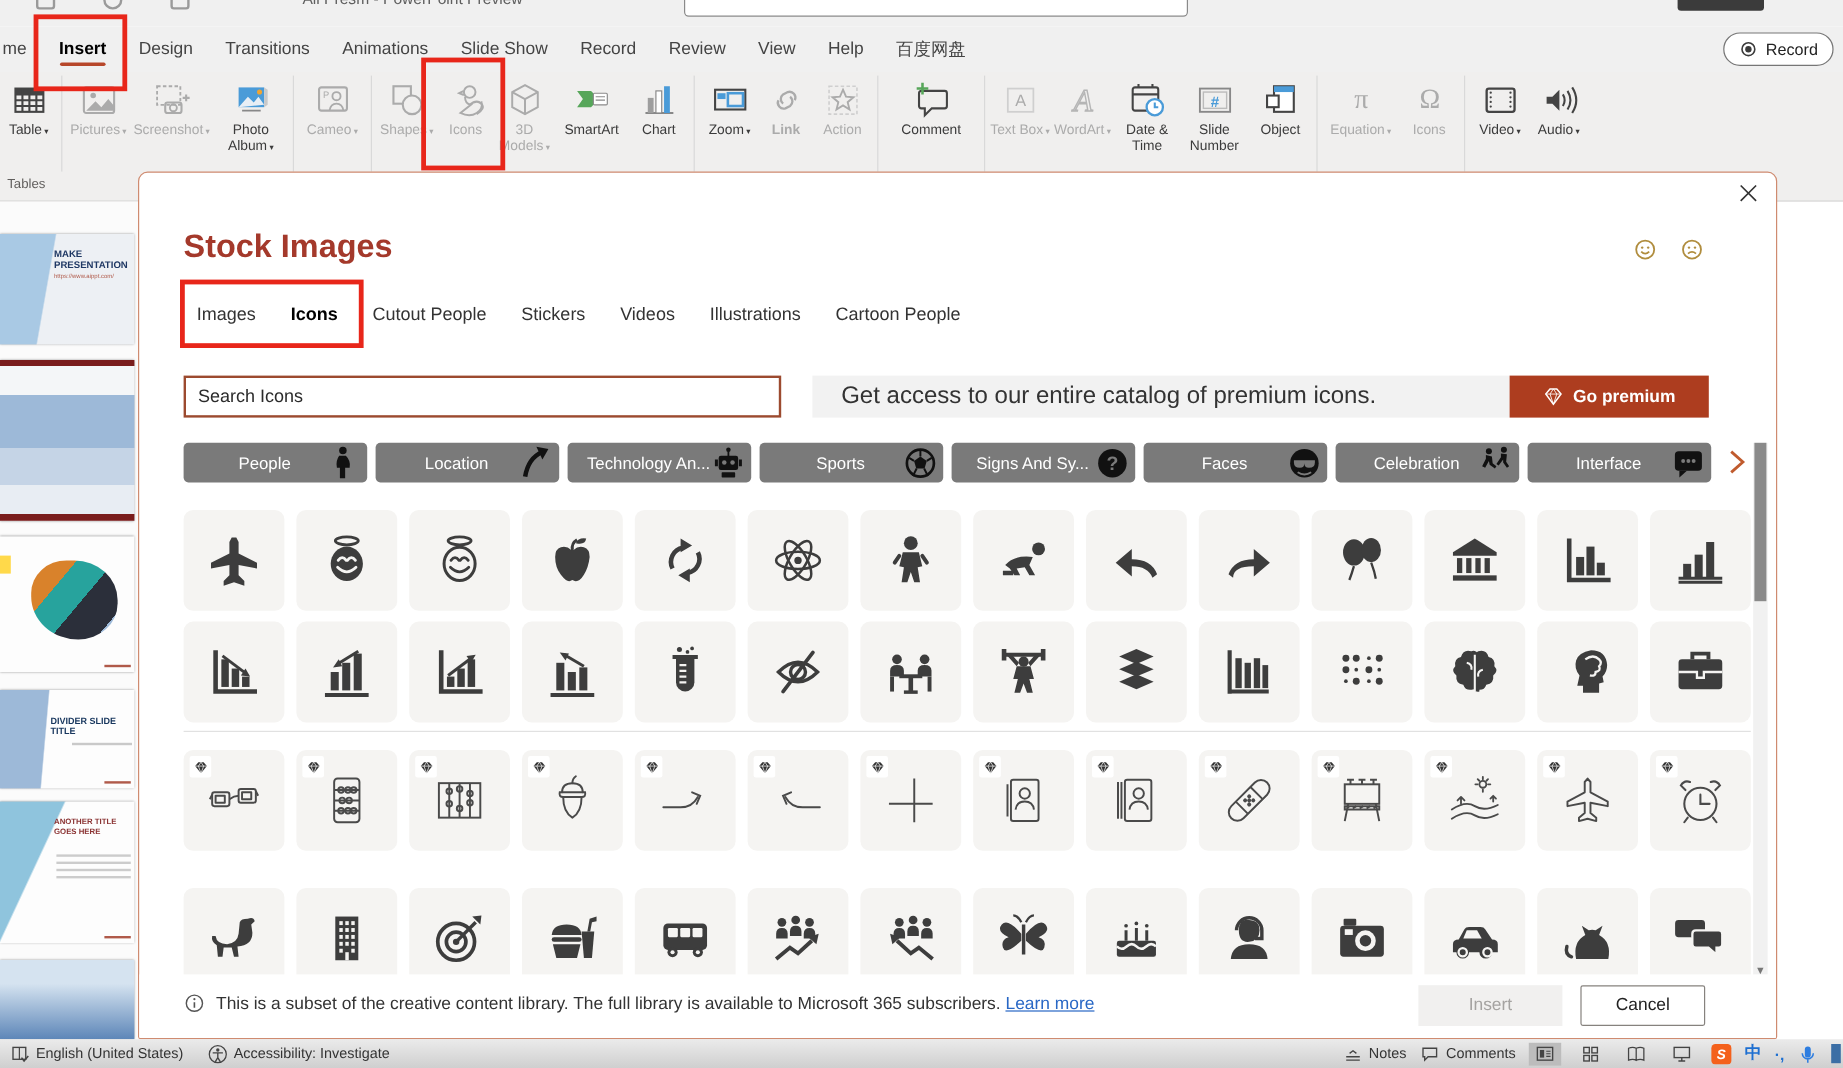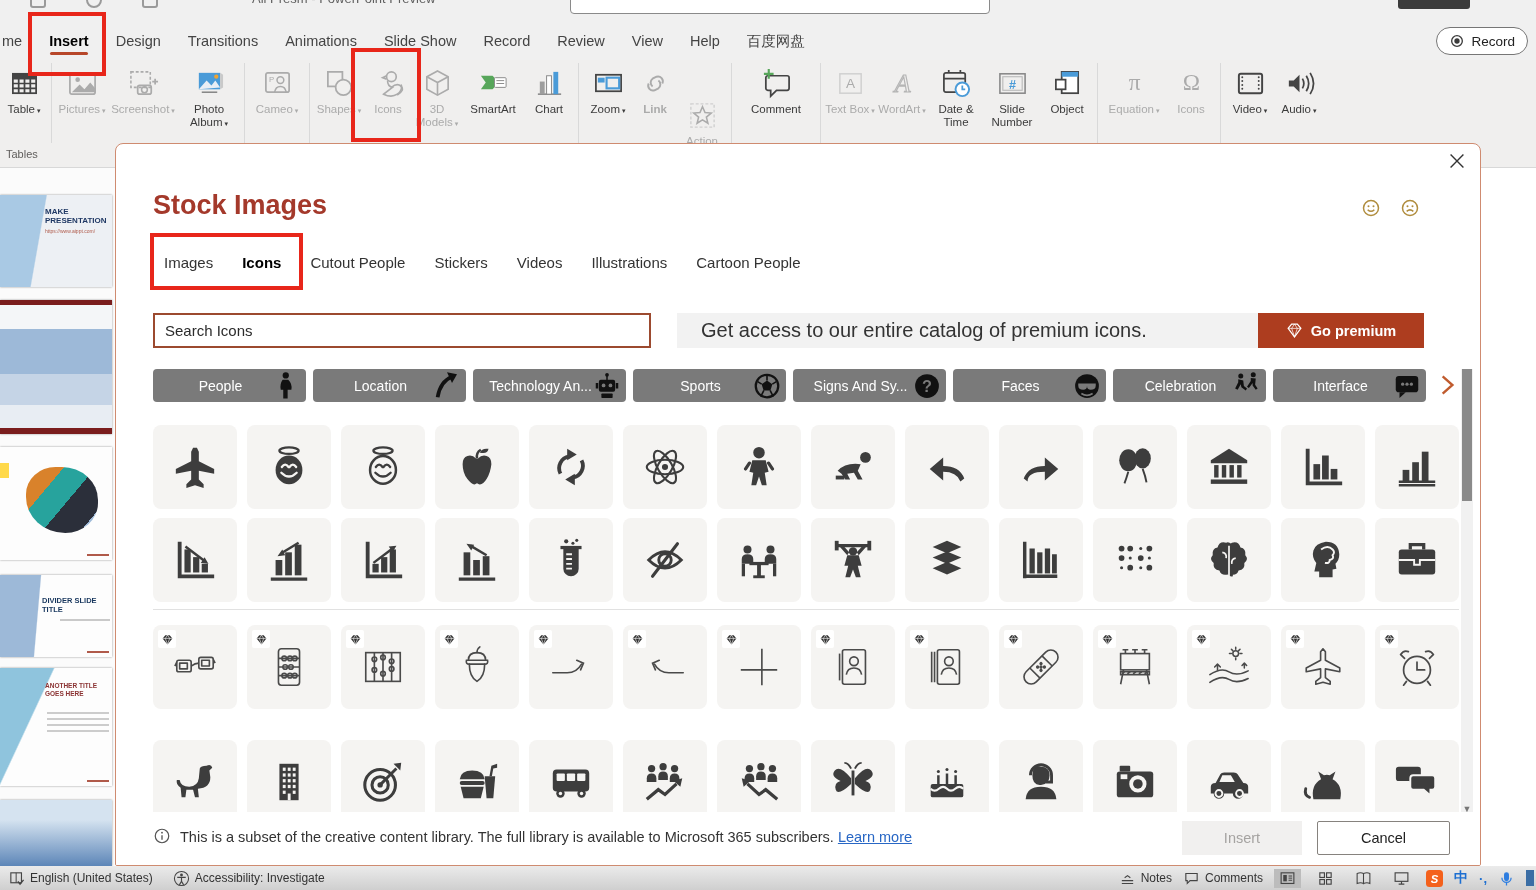--- a/index.html
+++ b/index.html
@@ -87,21 +87,21 @@
   .prem-link{position:absolute;left:37px;top:710px;font-size:13.5px;color:#a8492e;text-decoration:underline;cursor:pointer}
   .scroll{position:absolute;right:7px;top:225px;width:12px;height:447px;background:#f1f1f1}
   .sthumb{position:absolute;left:1px;top:0;width:10px;height:132px;background:#8a8a8a}
   .sarrow{position:absolute;left:0;bottom:2px;width:12px;text-align:center;font-size:9px;color:#777}
   .dlg-footer{position:absolute;left:0;top:668px;width:100%;height:55px;background:#fff;z-index:5}
   .info-ic{position:absolute;left:37px;top:15px;width:18px;height:18px}
   .info-ic svg{width:18px;height:18px}
   .fnote{position:absolute;left:64px;top:17px;font-size:14.5px;color:#333}
   .learn{font-size:14.5px;color:#2867c5;text-decoration:underline;cursor:pointer}
   .btn-insert{position:absolute;left:1066px;top:9px;width:120px;height:34px;background:#f1f0ef;border:none;color:#a5a3a1;font-size:14.5px;font-family:inherit}
-  .btn-cancel{position:absolute;left:1201px;top:9px;width:133px;height:34px;background:#fff;border:1px solid #86827e;border-radius:2px;color:#222;font-size:14.5px;font-family:inherit;cursor:pointer}
+  .btn-cancel{position:absolute;left:1201px;top:9px;width:104px;height:34px;background:#fff;border:1px solid #86827e;border-radius:2px;color:#222;font-size:14.5px;font-family:inherit;cursor:pointer}
 
   
   .statusbar{position:absolute;left:0;top:866px;width:100%;height:24px;background:linear-gradient(#ebebeb,#cfcfcf);display:flex;align-items:center;font-size:12px;color:#333;z-index:20}
   .sb-left{display:flex;align-items:center;gap:20px;padding-left:8px}
   .sb-right{position:absolute;right:2px;display:flex;align-items:center;gap:11px}
   .sbi{display:flex;align-items:center;gap:5px;cursor:pointer}
   .sbi svg{width:17px;height:17px}
   .sbi.viewbtn{padding:1px 5px}
   .sbi.viewbtn.active{background:#bcbcbc}
   .sb-zh{color:#1d6fd1;font-weight:bold;font-size:14px}
@@ -281,21 +281,21 @@
           <div class="ric">
             <svg viewBox="0 0 32 32">
               <g fill="none" stroke="#ababab" stroke-width="2">
                 <path d="M13 19a5 5 0 0 1 0-8l4-2a5 5 0 0 1 6 7"></path>
                 <path d="M19 13a5 5 0 0 1 0 8l-4 2a5 5 0 0 1-6-7"></path>
               </g>
             </svg>
           </div>
           <div class="rlabel">Link</div>
         </div>
-        <div class="rbtn disabled" style="width: 50px; justify-content: flex-end;">
+        <div class="rbtn disabled" style="width: 50px;">
           <div class="ric">
             <svg viewBox="0 0 32 32">
               <rect x="4" y="4" width="24" height="24" fill="none" stroke="#cfcfcf" stroke-width="1.4" stroke-dasharray="3 2"></rect>
               <path d="M16 7l2.6 6 6.4.5-5 4.2 1.6 6.3-5.6-3.5-5.6 3.5 1.6-6.3-5-4.2 6.4-.5z" fill="none" stroke="#ababab" stroke-width="1.6"></path>
             </svg>
           </div>
           <div class="rlabel">Action</div>
         </div>
         <div class="rsep"></div>
         <div class="rbtn" style="width: 80px;">

